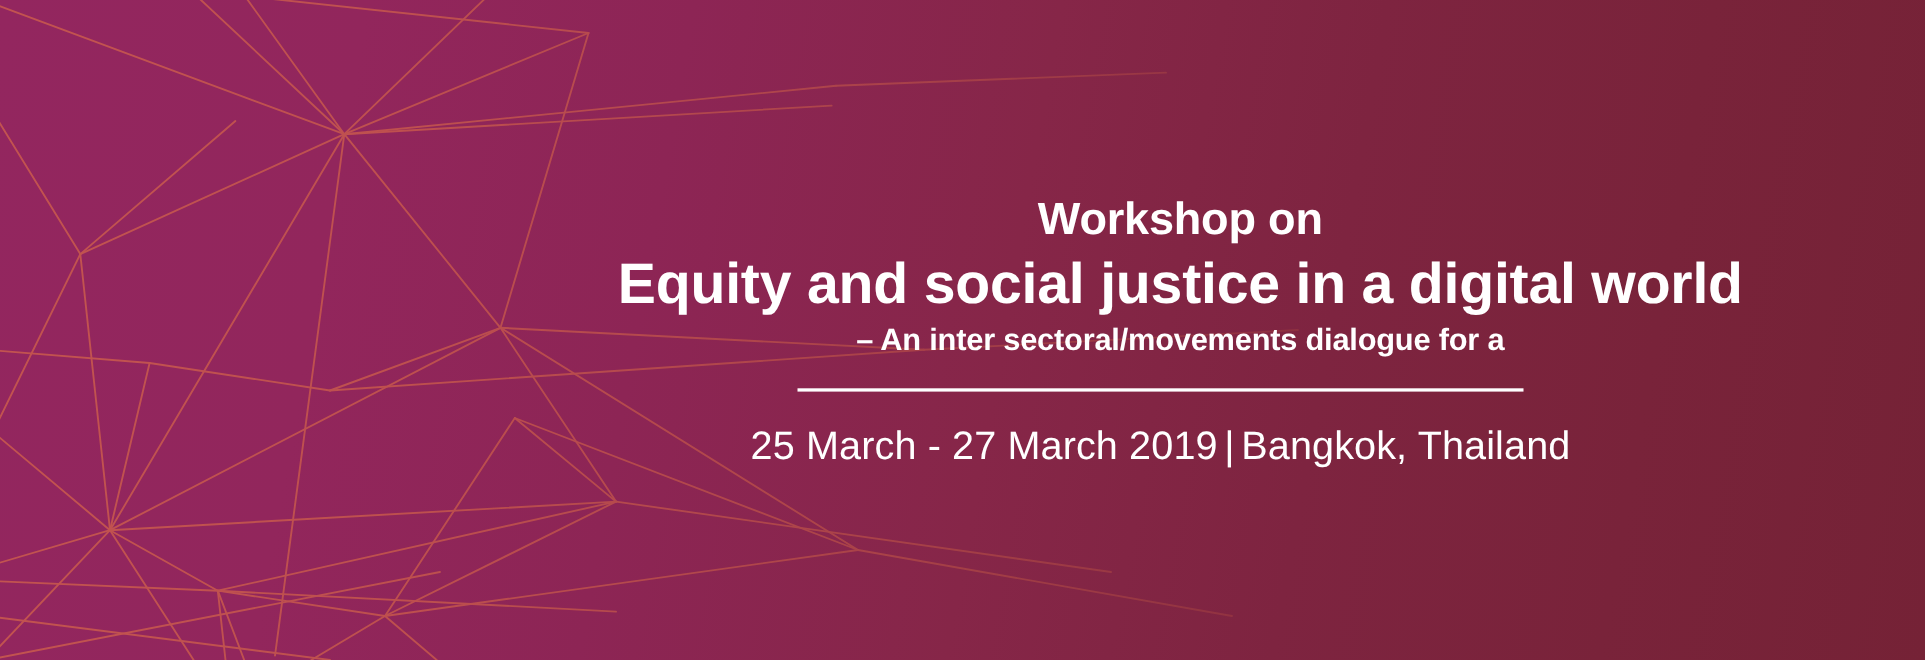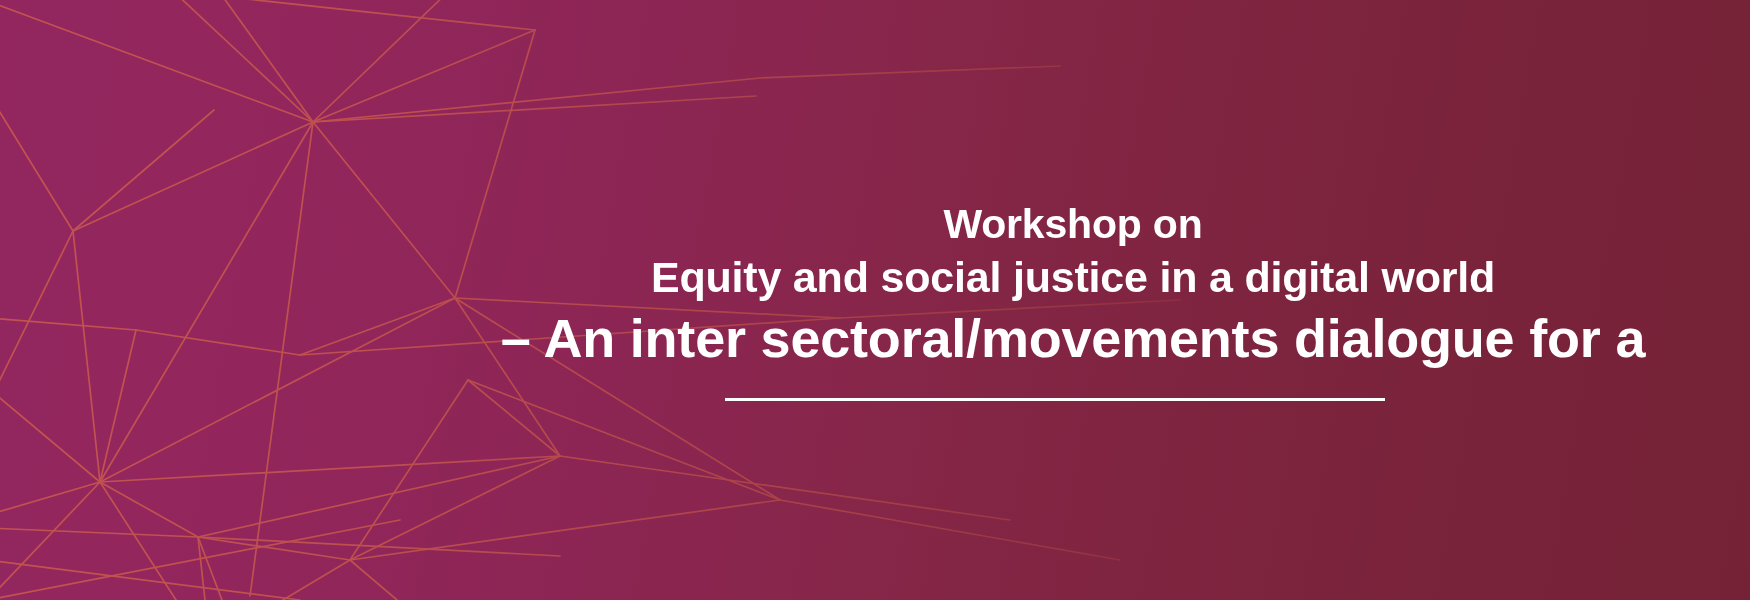--- a/index.html
+++ b/index.html
@@ -56,22 +56,22 @@
     font-size: 41px;
     font-weight: bold;
     line-height: 1.26;
     letter-spacing: -0.2px;
     white-space: nowrap;
     margin: 0;
     text-rendering: optimizeLegibility;
   }
   .title .tline { display: block; margin-left: 36px; }
   .title .tline.l1 { font-size: 41px; }
-  .title .tline.l2 { font-size: 43px; }
-  .title .tline.l3 { font-size: 54px; }
+  .title .tline.l2 { font-size: 52px; }
+  .title .tline.l3 { font-size: 28px; }
   .title .tline.l4 { font-size: 41px; }
 
   .divider {
     width: 660px;
     height: 3px;
     background: #ffffff;
     margin: 26px 0 0 0;
     border: 0;
     flex: none;
   }
@@ -174,15 +174,18 @@
   <div class="content">
 
     <h1 class="title">
       <span class="tline l1">Workshop on</span>
       <span class="tline l2">Equity and social justice in a digital world</span>
       <span class="tline l3">– An inter sectoral/movements dialogue for a</span>
     </h1>
 
     <div class="divider"></div>
 
+    <div class="dateline">
+      <span>25 March - 27 March 2019</span><span class="sep">|</span><span>Bangkok, Thailand</span>
+    </div>
 
   </div>
 </div>
 
 </body></html>

